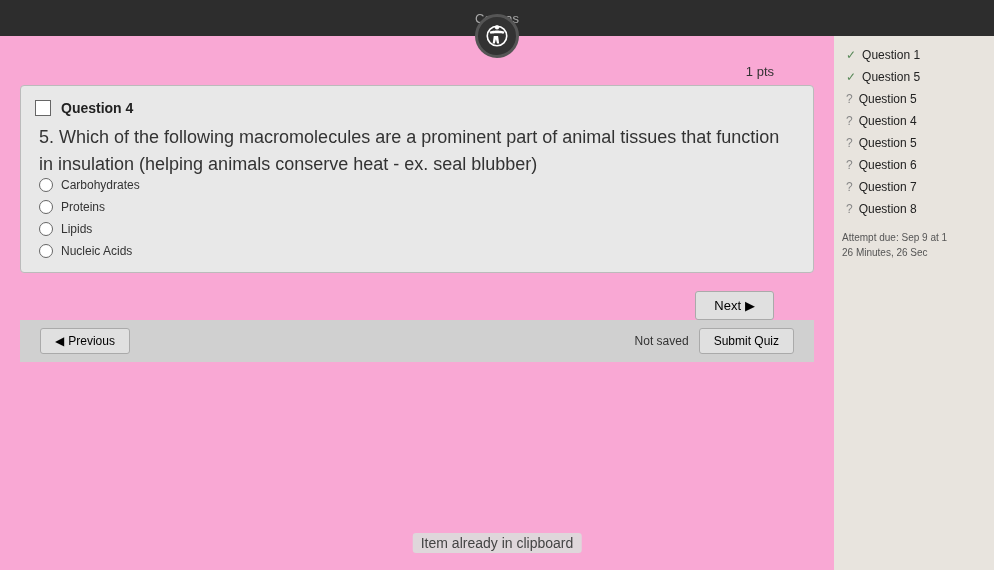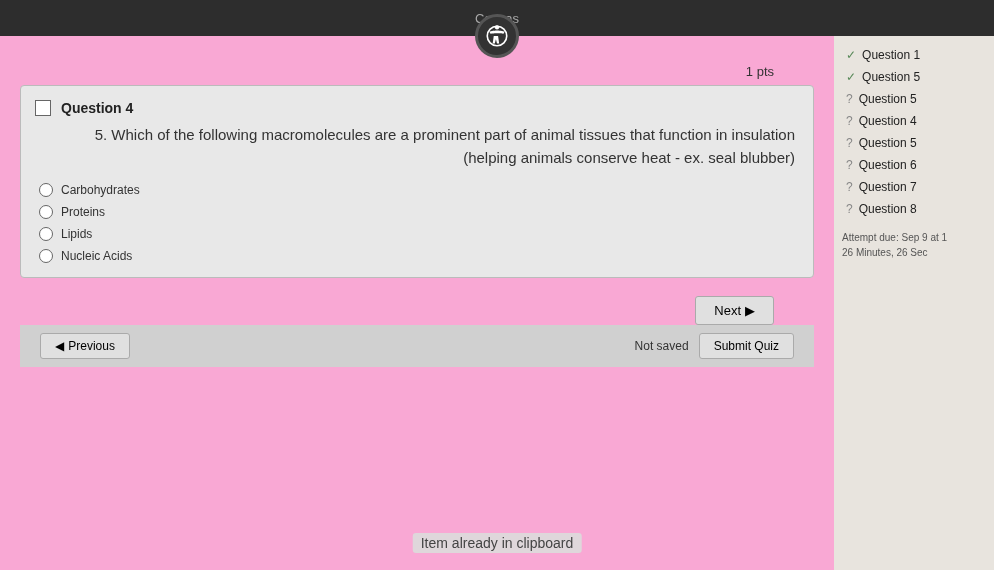--- a/index.html
+++ b/index.html
@@ -95,26 +95,24 @@
       height: 16px;
       border: 1px solid #666;
       background: white;
     }
     .question-title {
       font-size: 14px;
       font-weight: bold;
       color: #222;
     }
     .question-text {
-      font-size: 15px;
+      font-size: 18px;
       color: #333;
       line-height: 1.5;
-      margin-bottom: 14px;
       padding-left: 4px;
-      text-align: right;
     }
 
     
     .answer-options {
       display: flex;
       flex-direction: column;
       gap: 8px;
       padding-left: 4px;
     }
     .answer-option {

